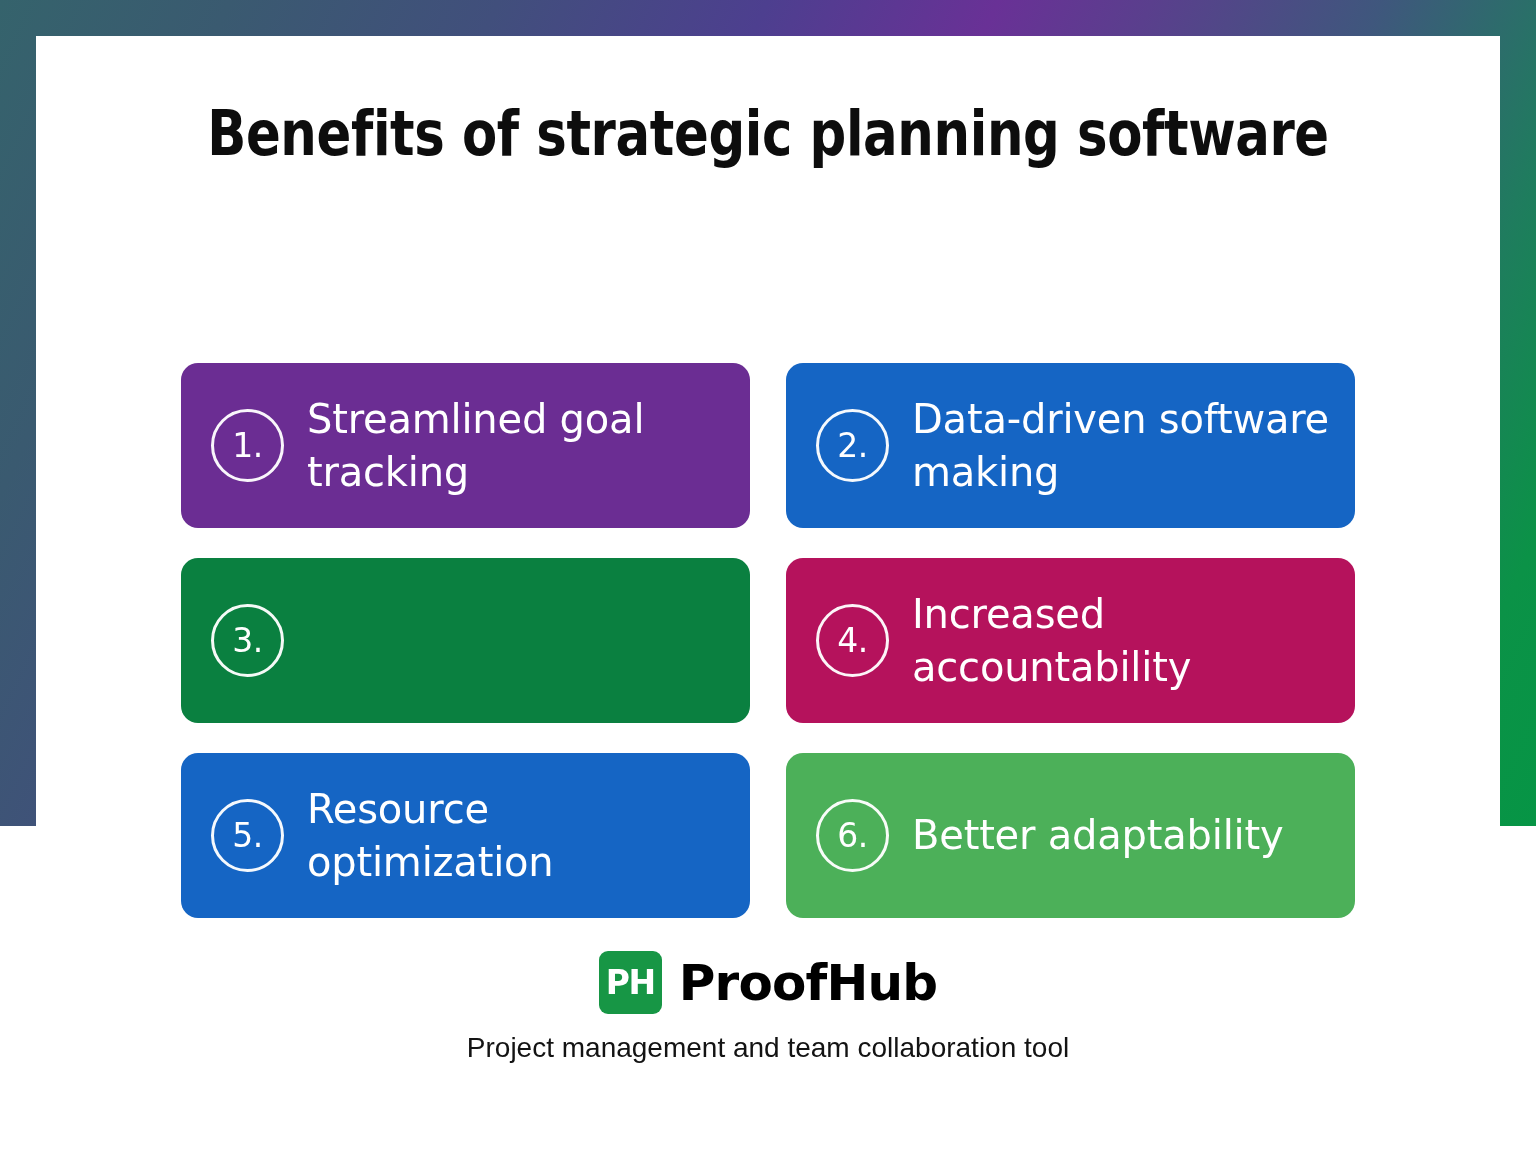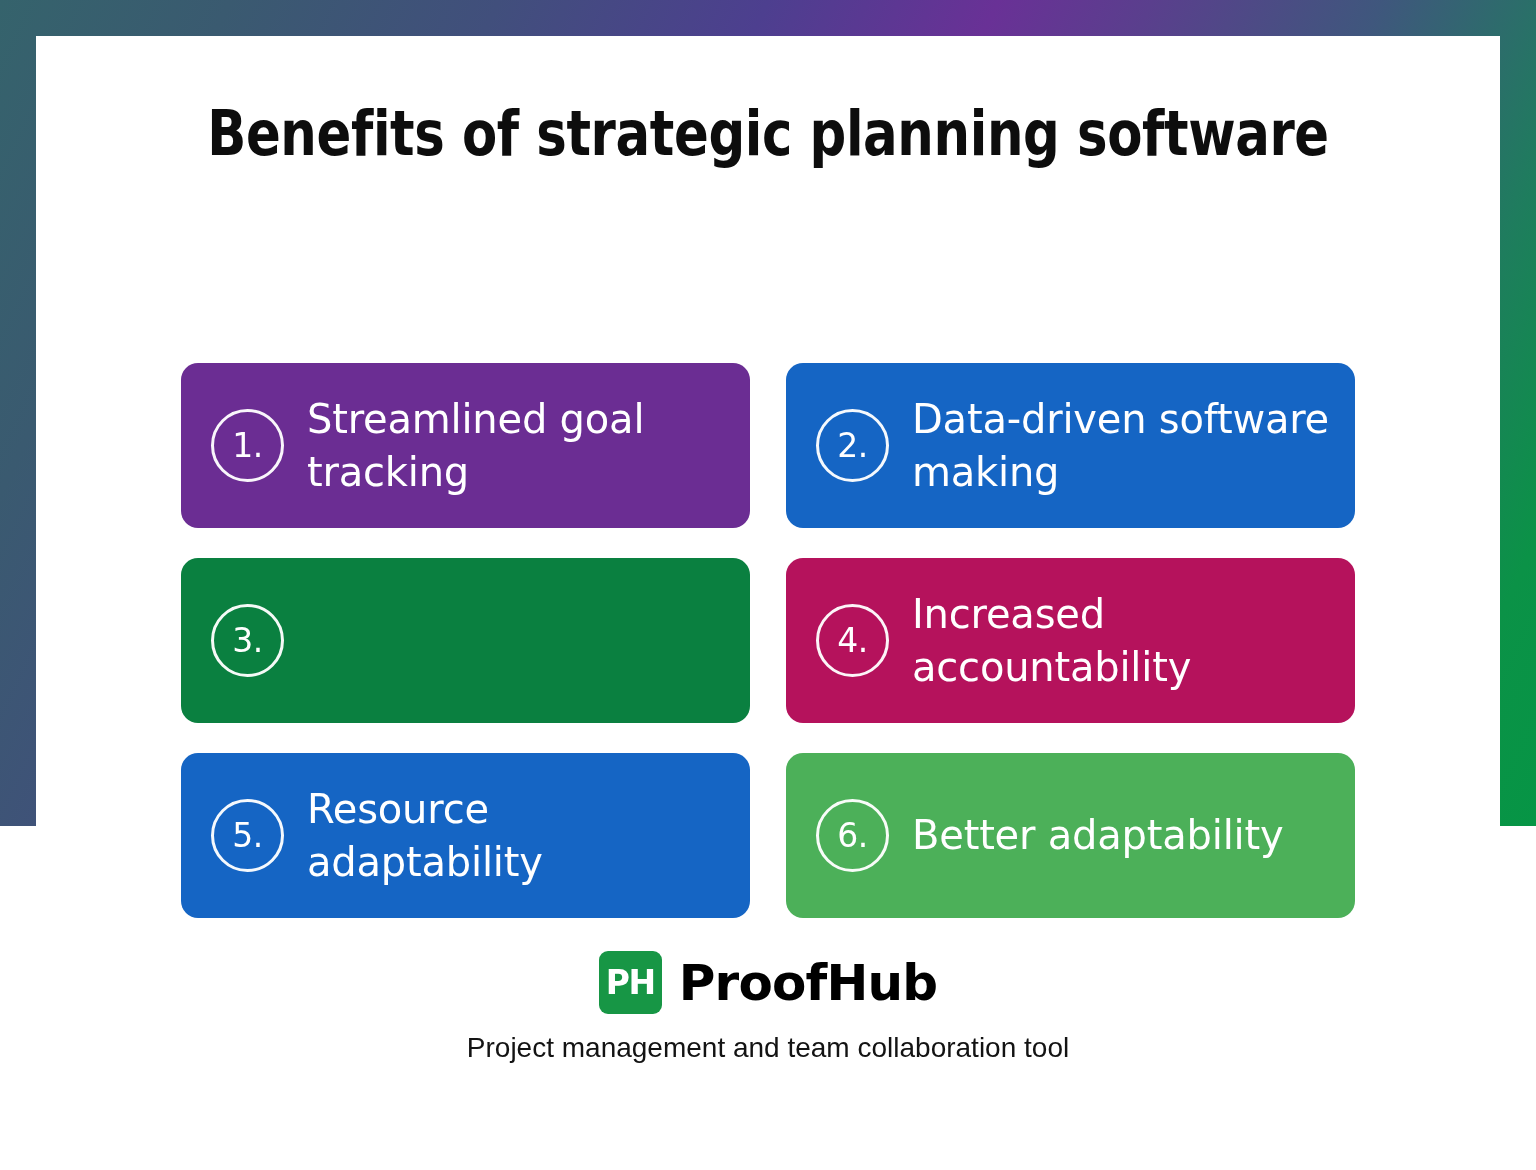--- a/index.html
+++ b/index.html
@@ -185,21 +185,21 @@
         <div class="card-number-badge">3.</div>
       </div>
 
       <div class="benefit-card" style="background: rgb(181, 18, 92);">
         <div class="card-number-badge">4.</div>
         <div class="card-label">Increased accountability</div>
       </div>
 
       <div class="benefit-card" style="background: rgb(21, 101, 196);">
         <div class="card-number-badge">5.</div>
-        <div class="card-label">Resource adaptability</div>
+        <div class="card-label">Resource optimization</div>
       </div>
 
       <div class="benefit-card" style="background: rgb(76, 176, 89);">
         <div class="card-number-badge">6.</div>
         <div class="card-label">Better adaptability</div>
       </div>
 
     </div>
 
     <div id="brand-block">

